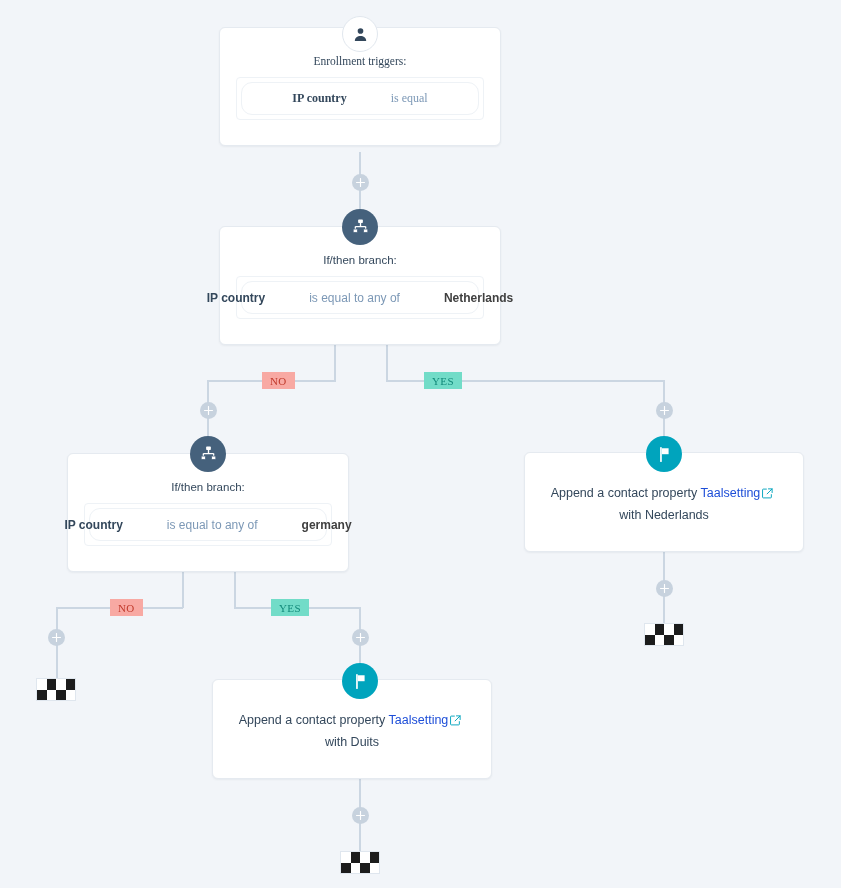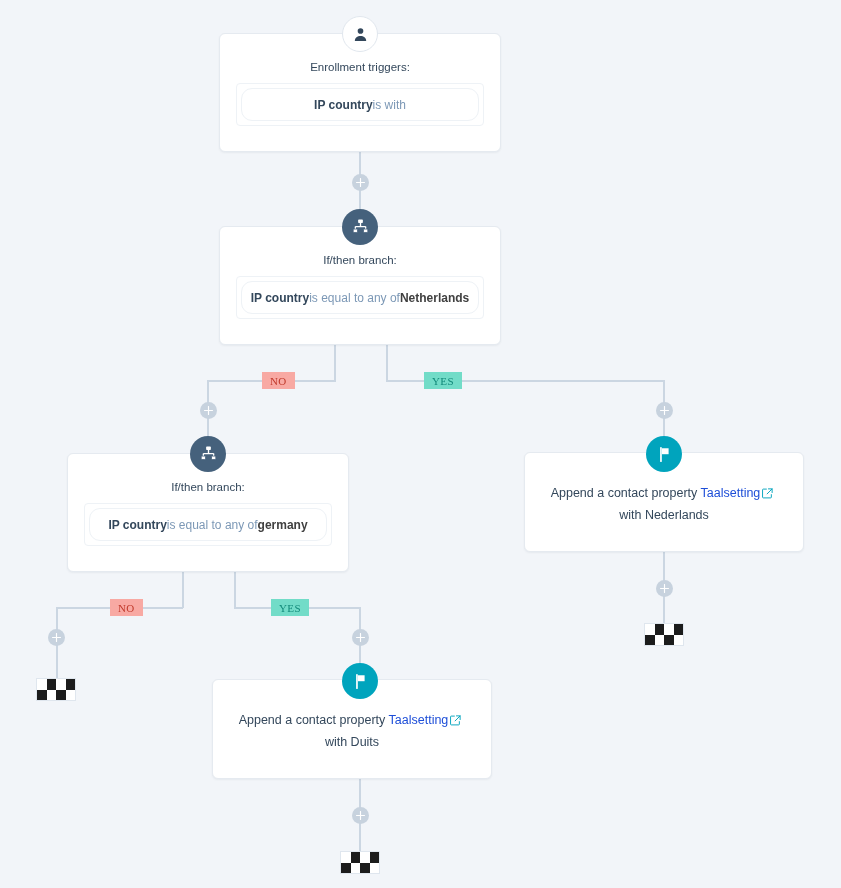--- a/index.html
+++ b/index.html
@@ -68,20 +68,21 @@
     padding: 4px;
   }
   .crit-inner {
     border: 1px solid #eef2f6;
     border-radius: 11px;
     height: 33px;
     display: flex; align-items: center; justify-content: center;
     font-size: 12px;
     color: #7c98b6;
     white-space: nowrap;
+    gap: 44px;
   }
   .crit-inner b { color: #404040; font-weight: 700; }
   .crit-inner .lead { color: #33475b; font-weight: 700; }
 
   .action-body {
     padding: 30px 24px 0 24px;
     text-align: center;
     font-size: 12.5px;
     line-height: 20px;
     color: #33475b;
@@ -147,26 +148,26 @@
   <div class="line v" style="left:359px; top:645px; height:19px;"></div>
 
   <div class="line v" style="left:359px; top:779px; height:30px;"></div>
   <div class="line v" style="left:359px; top:823px; height:30px;"></div>
 
   <div class="line v" style="left:663px; top:418px; height:19px;"></div>
 
   <div class="line v" style="left:663px; top:552px; height:30px;"></div>
   <div class="line v" style="left:663px; top:596px; height:28px;"></div>
 
-  <div class="card" style="left:219px; top:33px; width:282px; height:119px;">
+  <div class="card" style="left:219px; top:27px; width:282px; height:119px;font-family:Liberation Serif, serif;">
     <div class="card-title">Enrollment triggers:</div>
     <div class="crit-outer">
       <div class="crit-inner">
         <span class="lead">IP country</span>
-          <span> is with</span>
+          <span> is equal</span>
       </div>
     </div>
   </div>
   <div class="node-icon enroll" style="left:342px; top:16px;">
     <svg width="17" height="17" viewBox="0 0 24 24" fill="#33475b" aria-hidden="true">
       <circle cx="12" cy="7" r="4"></circle>
       <path d="M4 21c0-4.4 3.6-7 8-7s8 2.6 8 7z"></path>
     </svg>
   </div>
 

